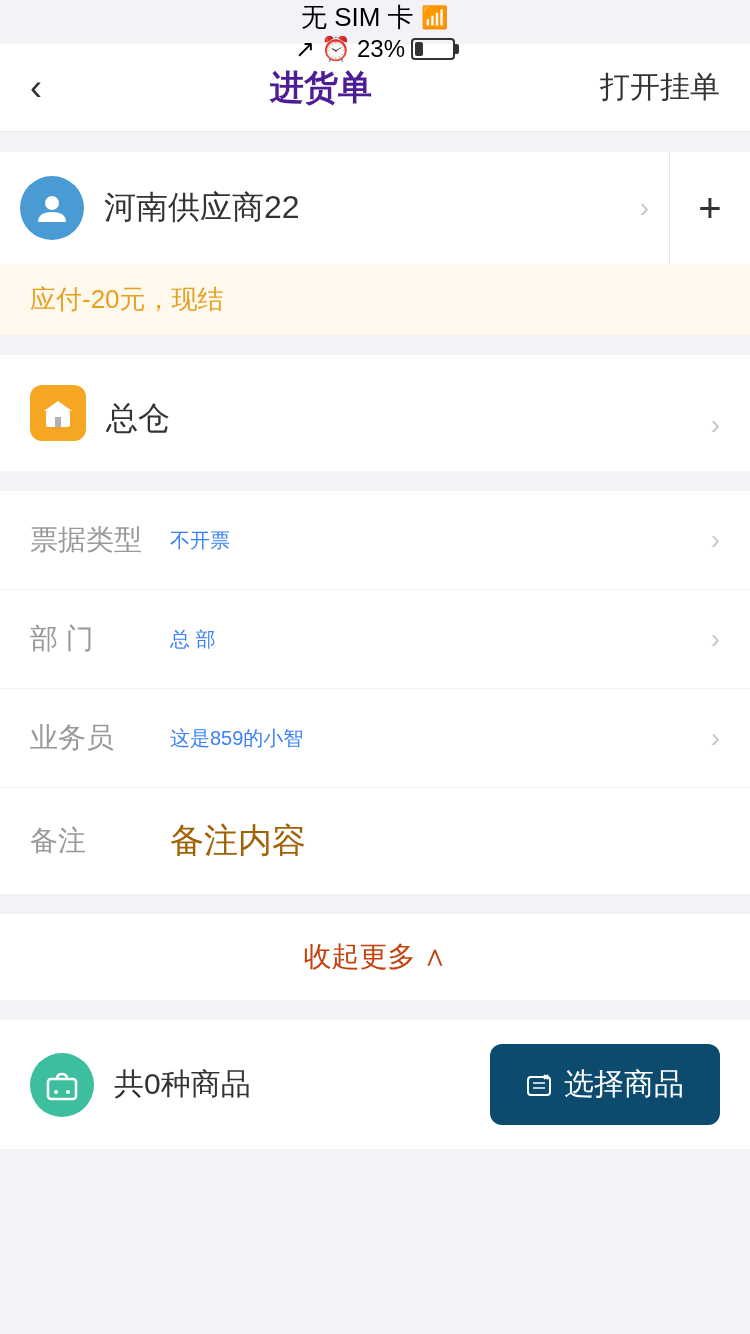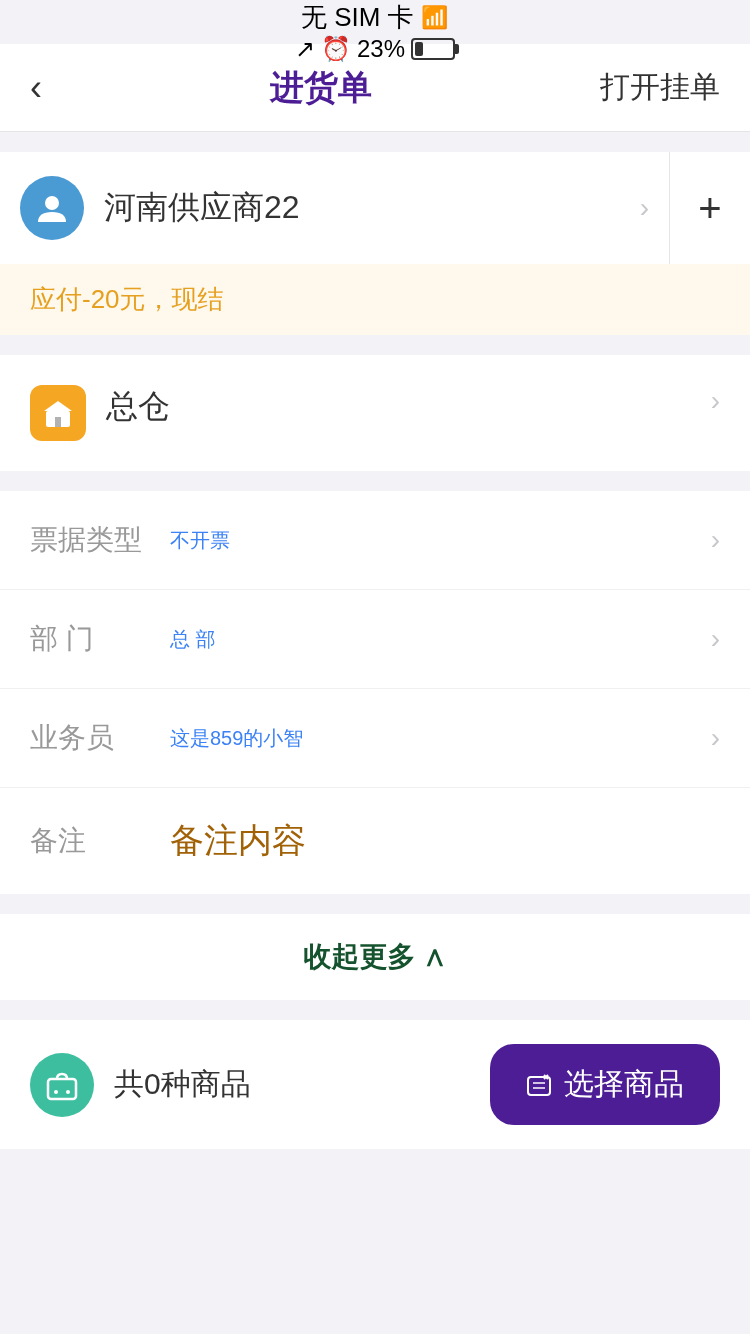--- a/index.html
+++ b/index.html
@@ -176,37 +176,36 @@
     }
     .row-placeholder {
       font-size: 34px;
       color: #a16207;
       flex: 1;
     }
 
     
     .warehouse-row {
       display: flex;
-      align-items: flex-start;
+      align-items: flex-end;
       padding: 30px 30px;
       background: #fff;
     }
 
     
     .collapse-row {
       background: #fff;
       margin-top: 20px;
       display: flex;
       align-items: center;
       justify-content: center;
       padding: 24px 0;
       font-size: 28px;
-      color: #14532d;
-      cursor: pointer;
-      font-weight: bold;
+      color: #c2410c;
+      cursor: pointer;
     }
 
     
     .bottom-bar {
       background: #fff;
       margin-top: 20px;
       display: flex;
       align-items: center;
       padding: 24px 30px;
       gap: 20px;
@@ -217,24 +216,24 @@
       background: #3dbf9f;
       display: flex; align-items: center; justify-content: center;
       flex-shrink: 0;
     }
     .product-count {
       font-size: 30px;
       color: #333;
       flex: 1;
     }
     .select-btn {
-      background: #4c1d95;
+      background: #0c4a6e;
       color: #fff;
       border: none;
-      border-radius: 24px;
+      border-radius: 12px;
       padding: 20px 36px;
       font-size: 30px;
       display: flex;
       align-items: center;
       gap: 10px;
       cursor: pointer;
     }
 
     .wifi-icon { font-size: 22px; }
   </style>

